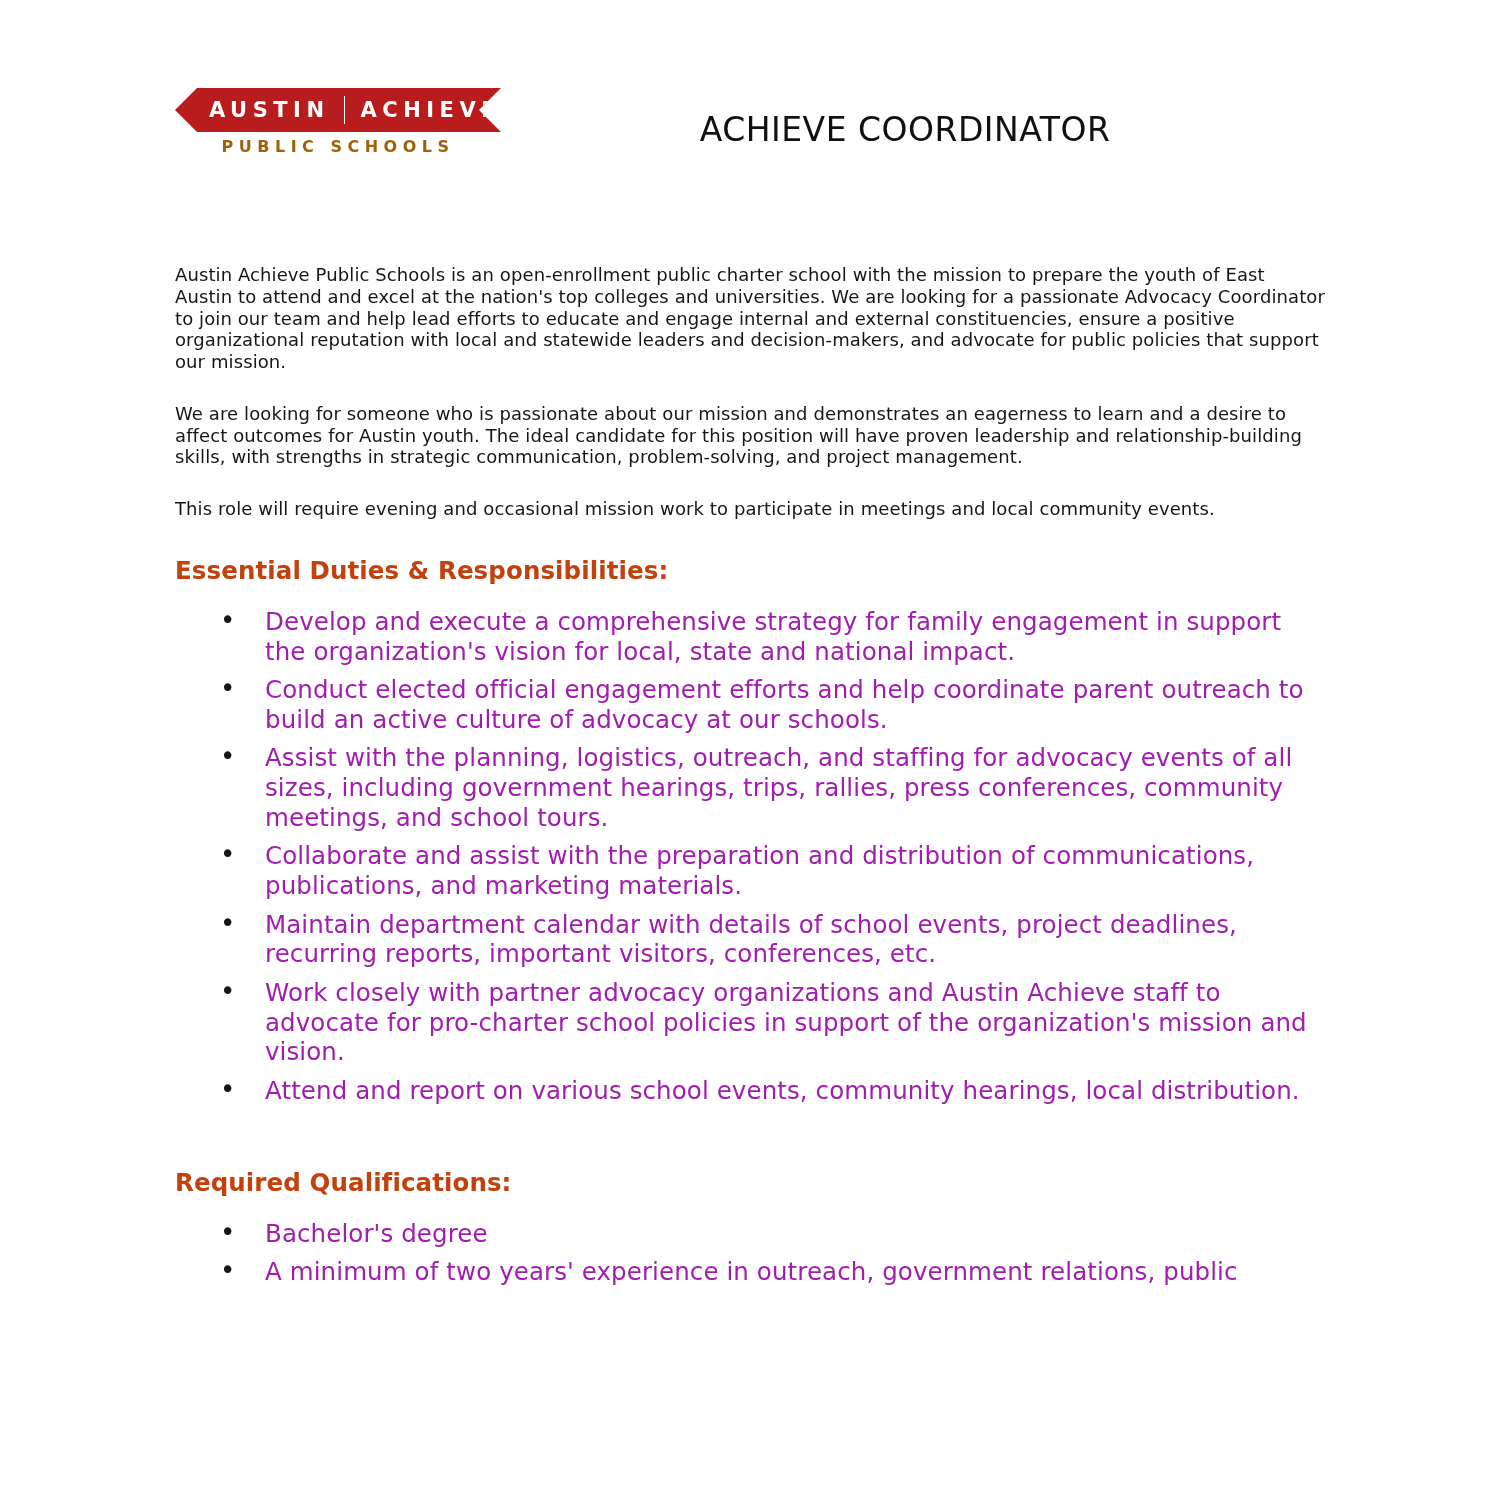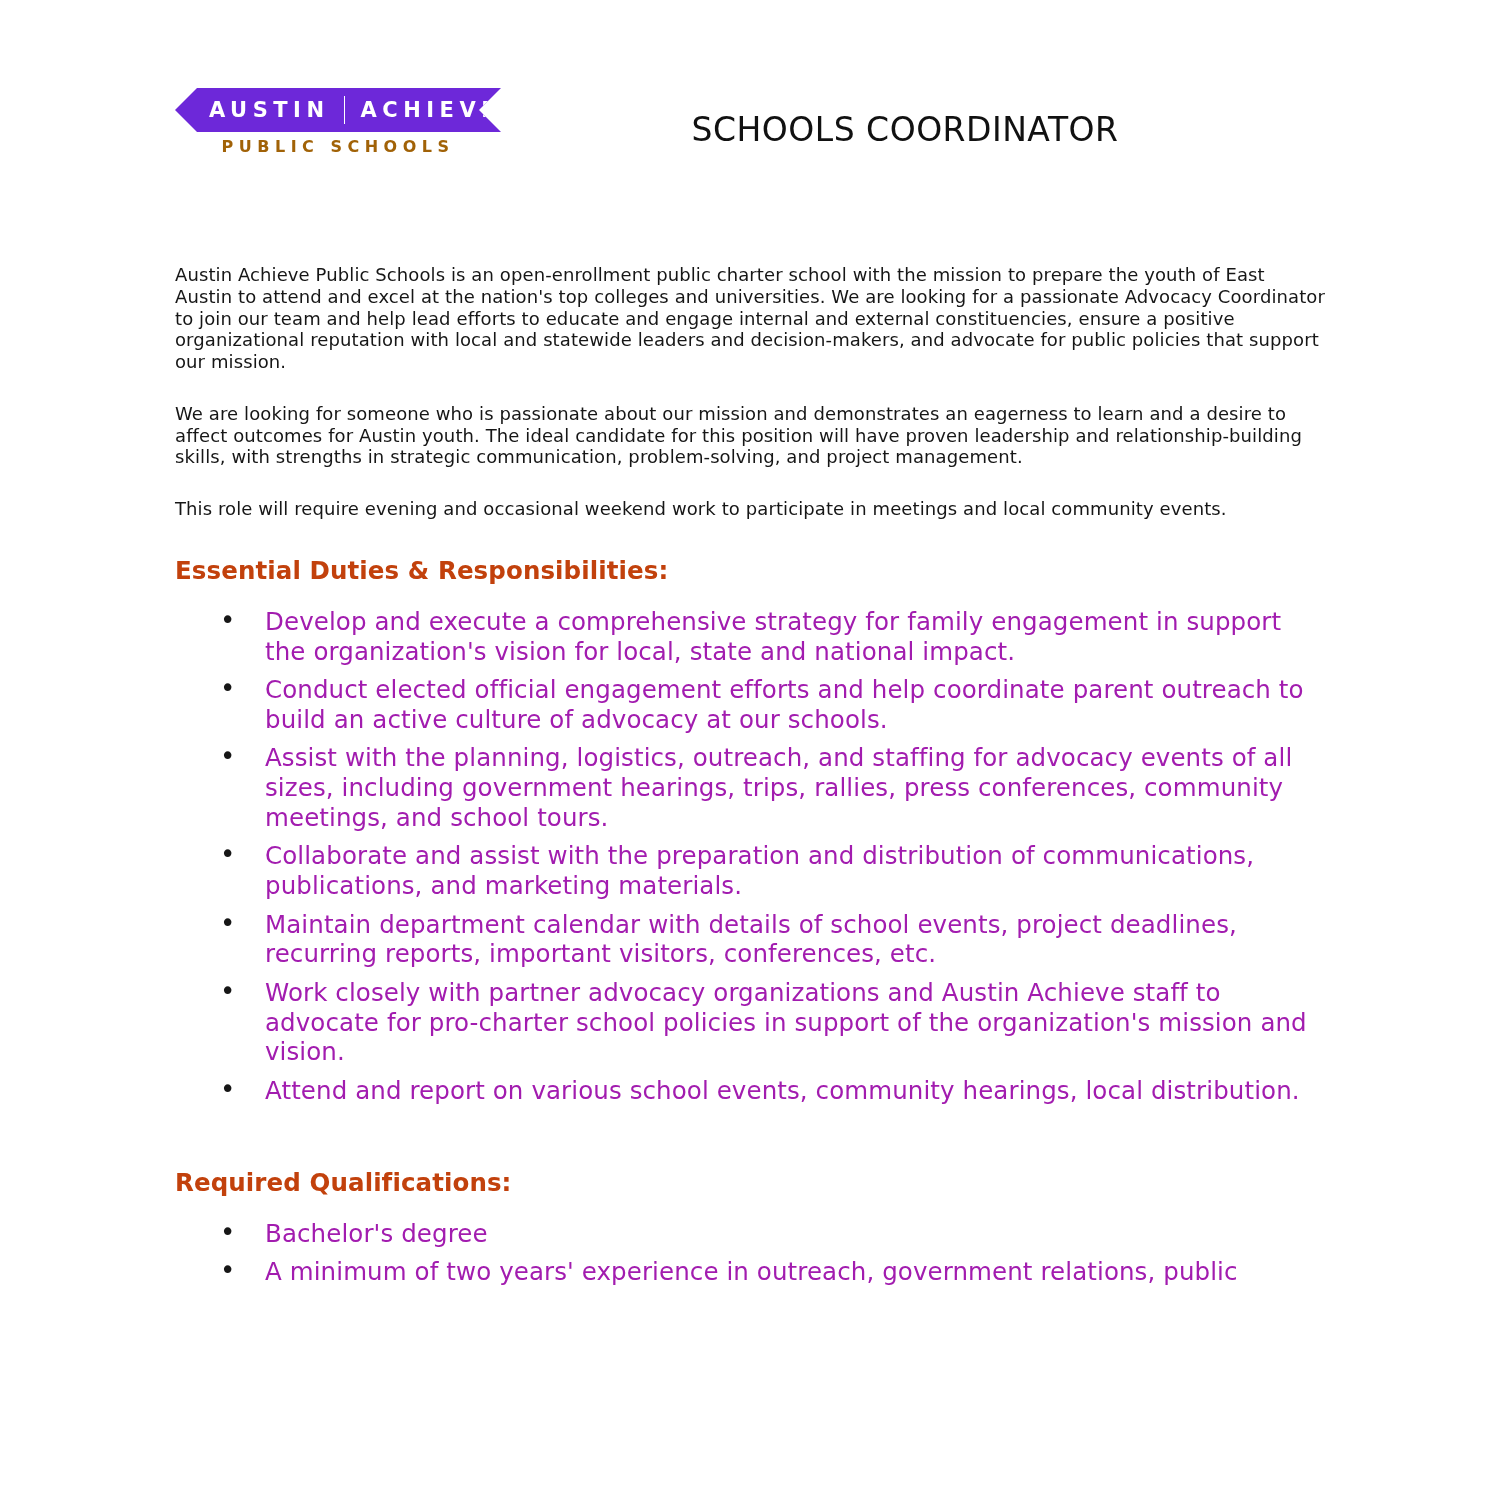--- a/index.html
+++ b/index.html
@@ -33,21 +33,21 @@
   .logo-block {
     width: 340px;
     flex: 0 0 auto;
   }
   .logo-banner {
     position: relative;
     display: flex;
     align-items: center;
     height: 44px;
     width: 326px;
-    background: #6d28d9;
+    background: #b91c1c;
     color: #ffffff;
     box-sizing: border-box;
     padding-left: 34px;
     clip-path: polygon(22px 0, 100% 0, 100% 0, calc(100% - 22px) 50%, 100% 100%, 22px 100%, 0 50%);
   }
   .logo-word-1 {
     font-size: 21px;
     letter-spacing: 5.5px;
     font-weight: 700;
     color: #ffffff;
@@ -140,28 +140,28 @@
 
   <div class="header">
     <div class="logo-block">
       <div class="logo-banner">
         <span class="logo-word-1">AUSTIN</span>
         <span class="logo-divider"></span>
         <span class="logo-word-2">ACHIEVE</span>
       </div>
       <div class="logo-sub">PUBLIC SCHOOLS</div>
     </div>
-    <div class="doc-title">SCHOOLS COORDINATOR</div>
+    <div class="doc-title">ACHIEVE COORDINATOR</div>
   </div>
 
   <div class="content">
 
     <p class="para">Austin Achieve Public Schools is an open-enrollment public charter school with the mission to prepare the youth of East Austin to attend and excel at the nation's top colleges and universities. We are looking for a passionate Advocacy Coordinator to join our team and help lead efforts to educate and engage internal and external constituencies, ensure a positive organizational reputation with local and statewide leaders and decision-makers, and advocate for public policies that support our mission.</p>
     <p class="para">We are looking for someone who is passionate about our mission and demonstrates an eagerness to learn and a desire to affect outcomes for Austin youth. The ideal candidate for this position will have proven leadership and relationship-building skills, with strengths in strategic communication, problem-solving, and project management.</p>
-    <p class="para">This role will require evening and occasional weekend work to participate in meetings and local community events.</p>
+    <p class="para">This role will require evening and occasional mission work to participate in meetings and local community events.</p>
 
     <div class="section-heading">Essential Duties &amp; Responsibilities:</div>
     <ul class="bullets">
       <li>Develop and execute a comprehensive strategy for family engagement in support the organization's vision for local, state and national impact.</li>
       <li>Conduct elected official engagement efforts and help coordinate parent outreach to build an active culture of advocacy at our schools.</li>
       <li>Assist with the planning, logistics, outreach, and staffing for advocacy events of all sizes, including government hearings, trips, rallies, press conferences, community meetings, and school tours.</li>
       <li>Collaborate and assist with the preparation and distribution of communications, publications, and marketing materials.</li>
       <li>Maintain department calendar with details of school events, project deadlines, recurring reports, important visitors, conferences, etc.</li>
       <li>Work closely with partner advocacy organizations and Austin Achieve staff to advocate for pro-charter school policies in support of the organization's mission and vision.</li>
       <li>Attend and report on various school events, community hearings, local distribution.</li>

